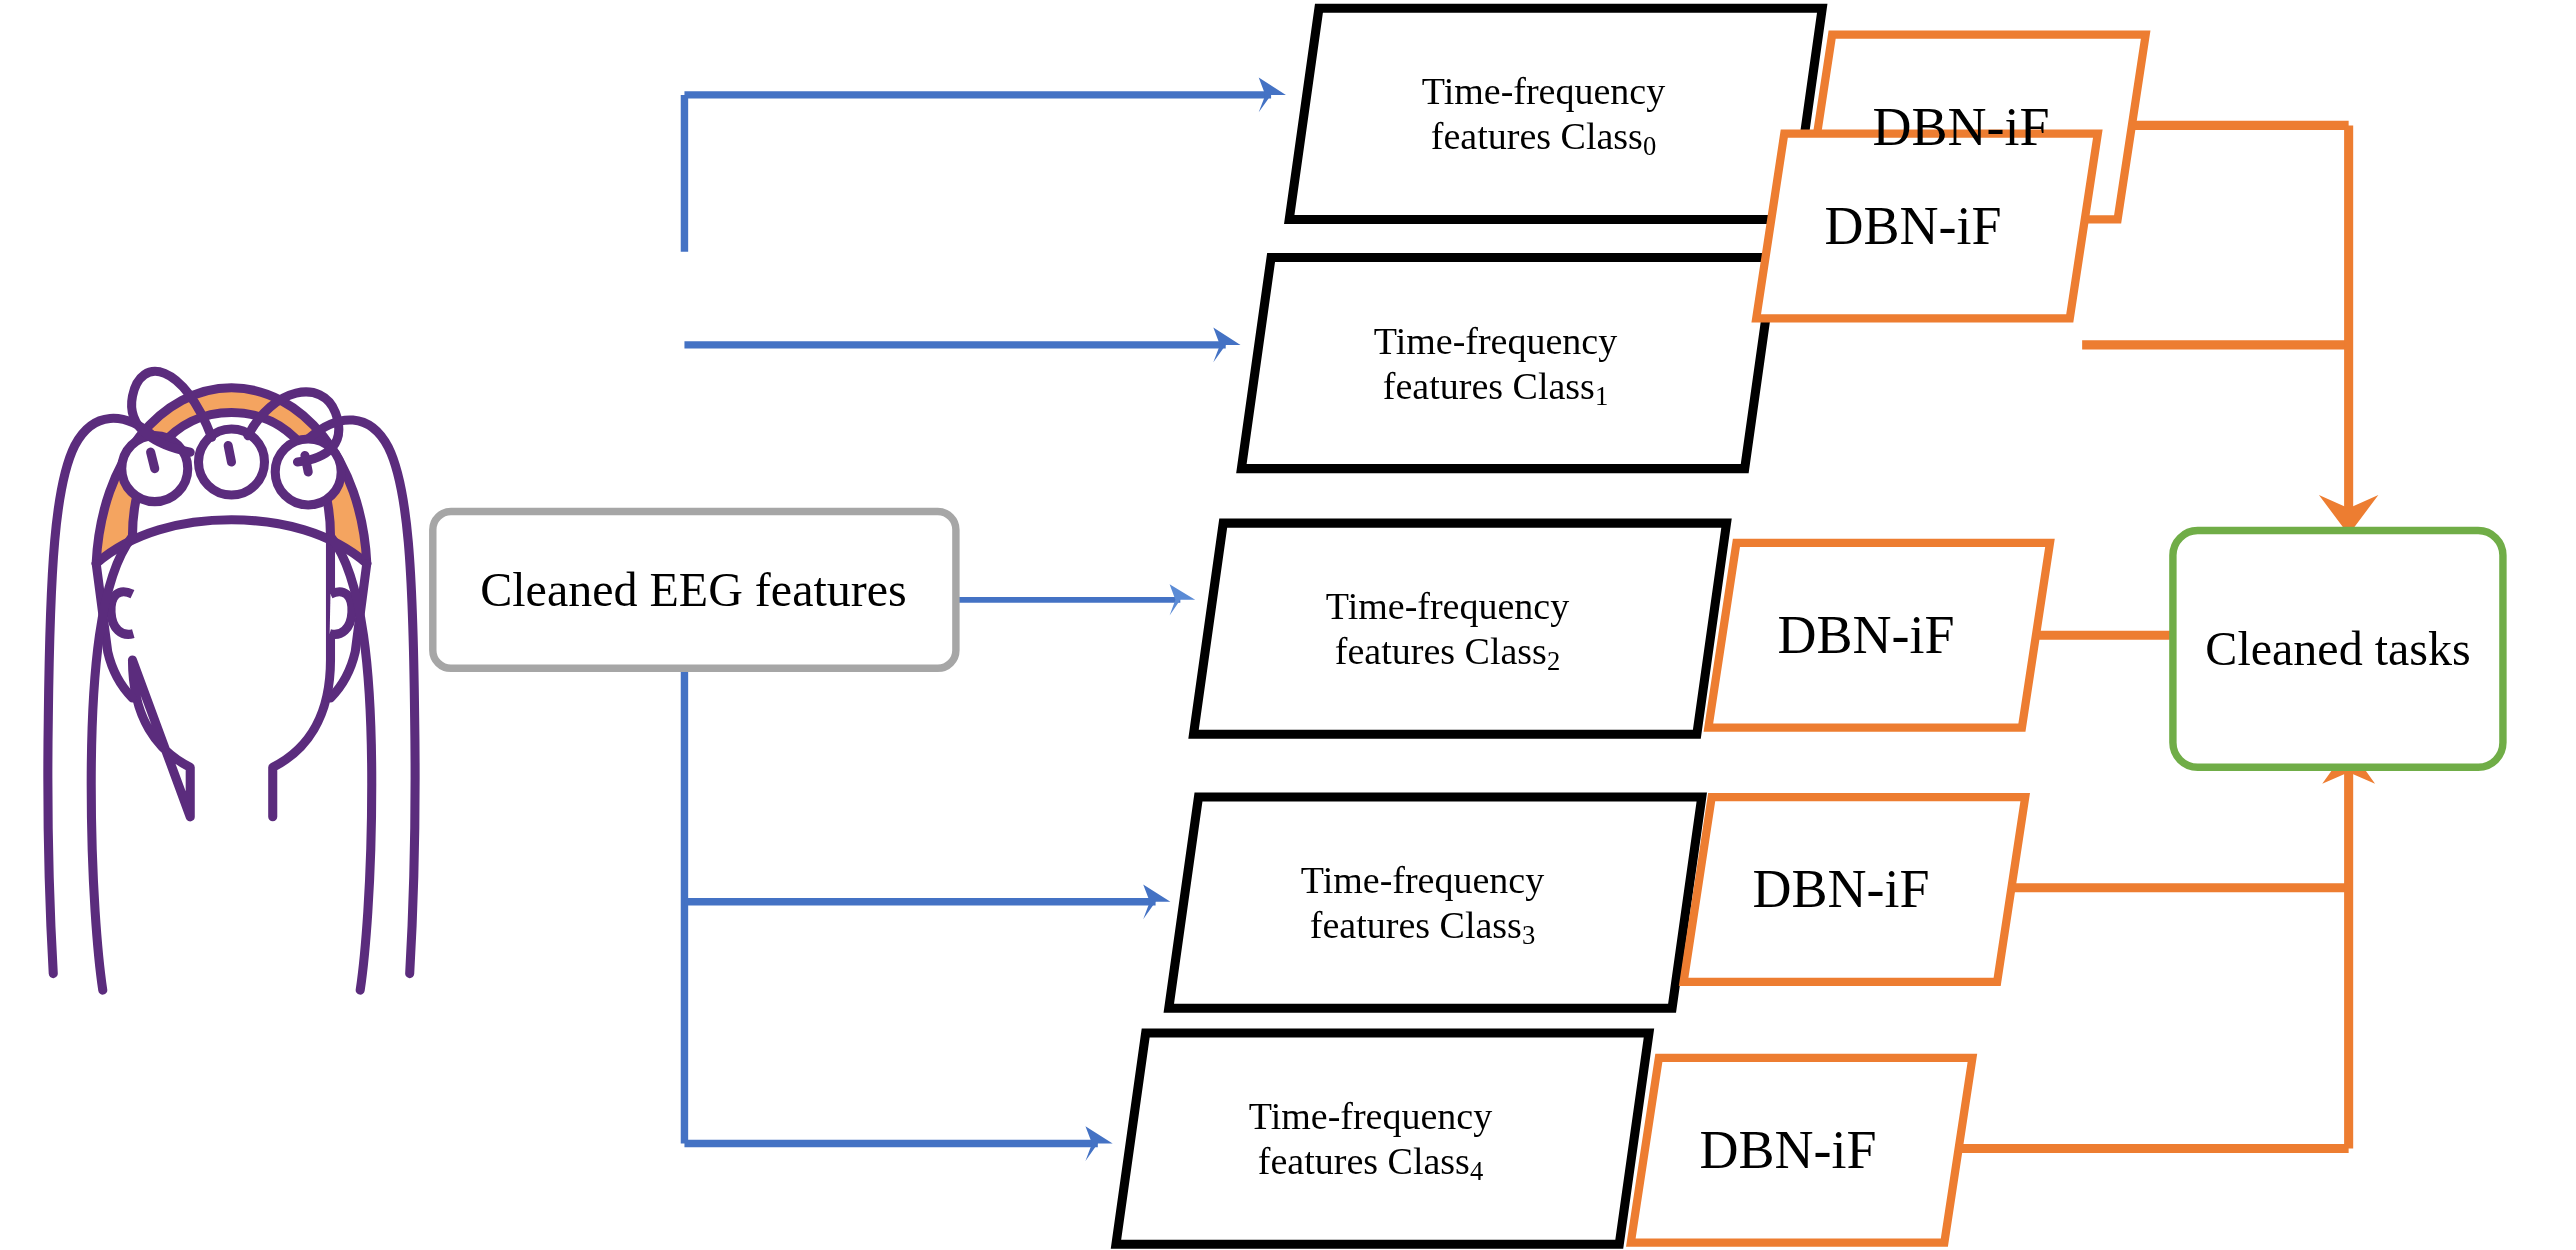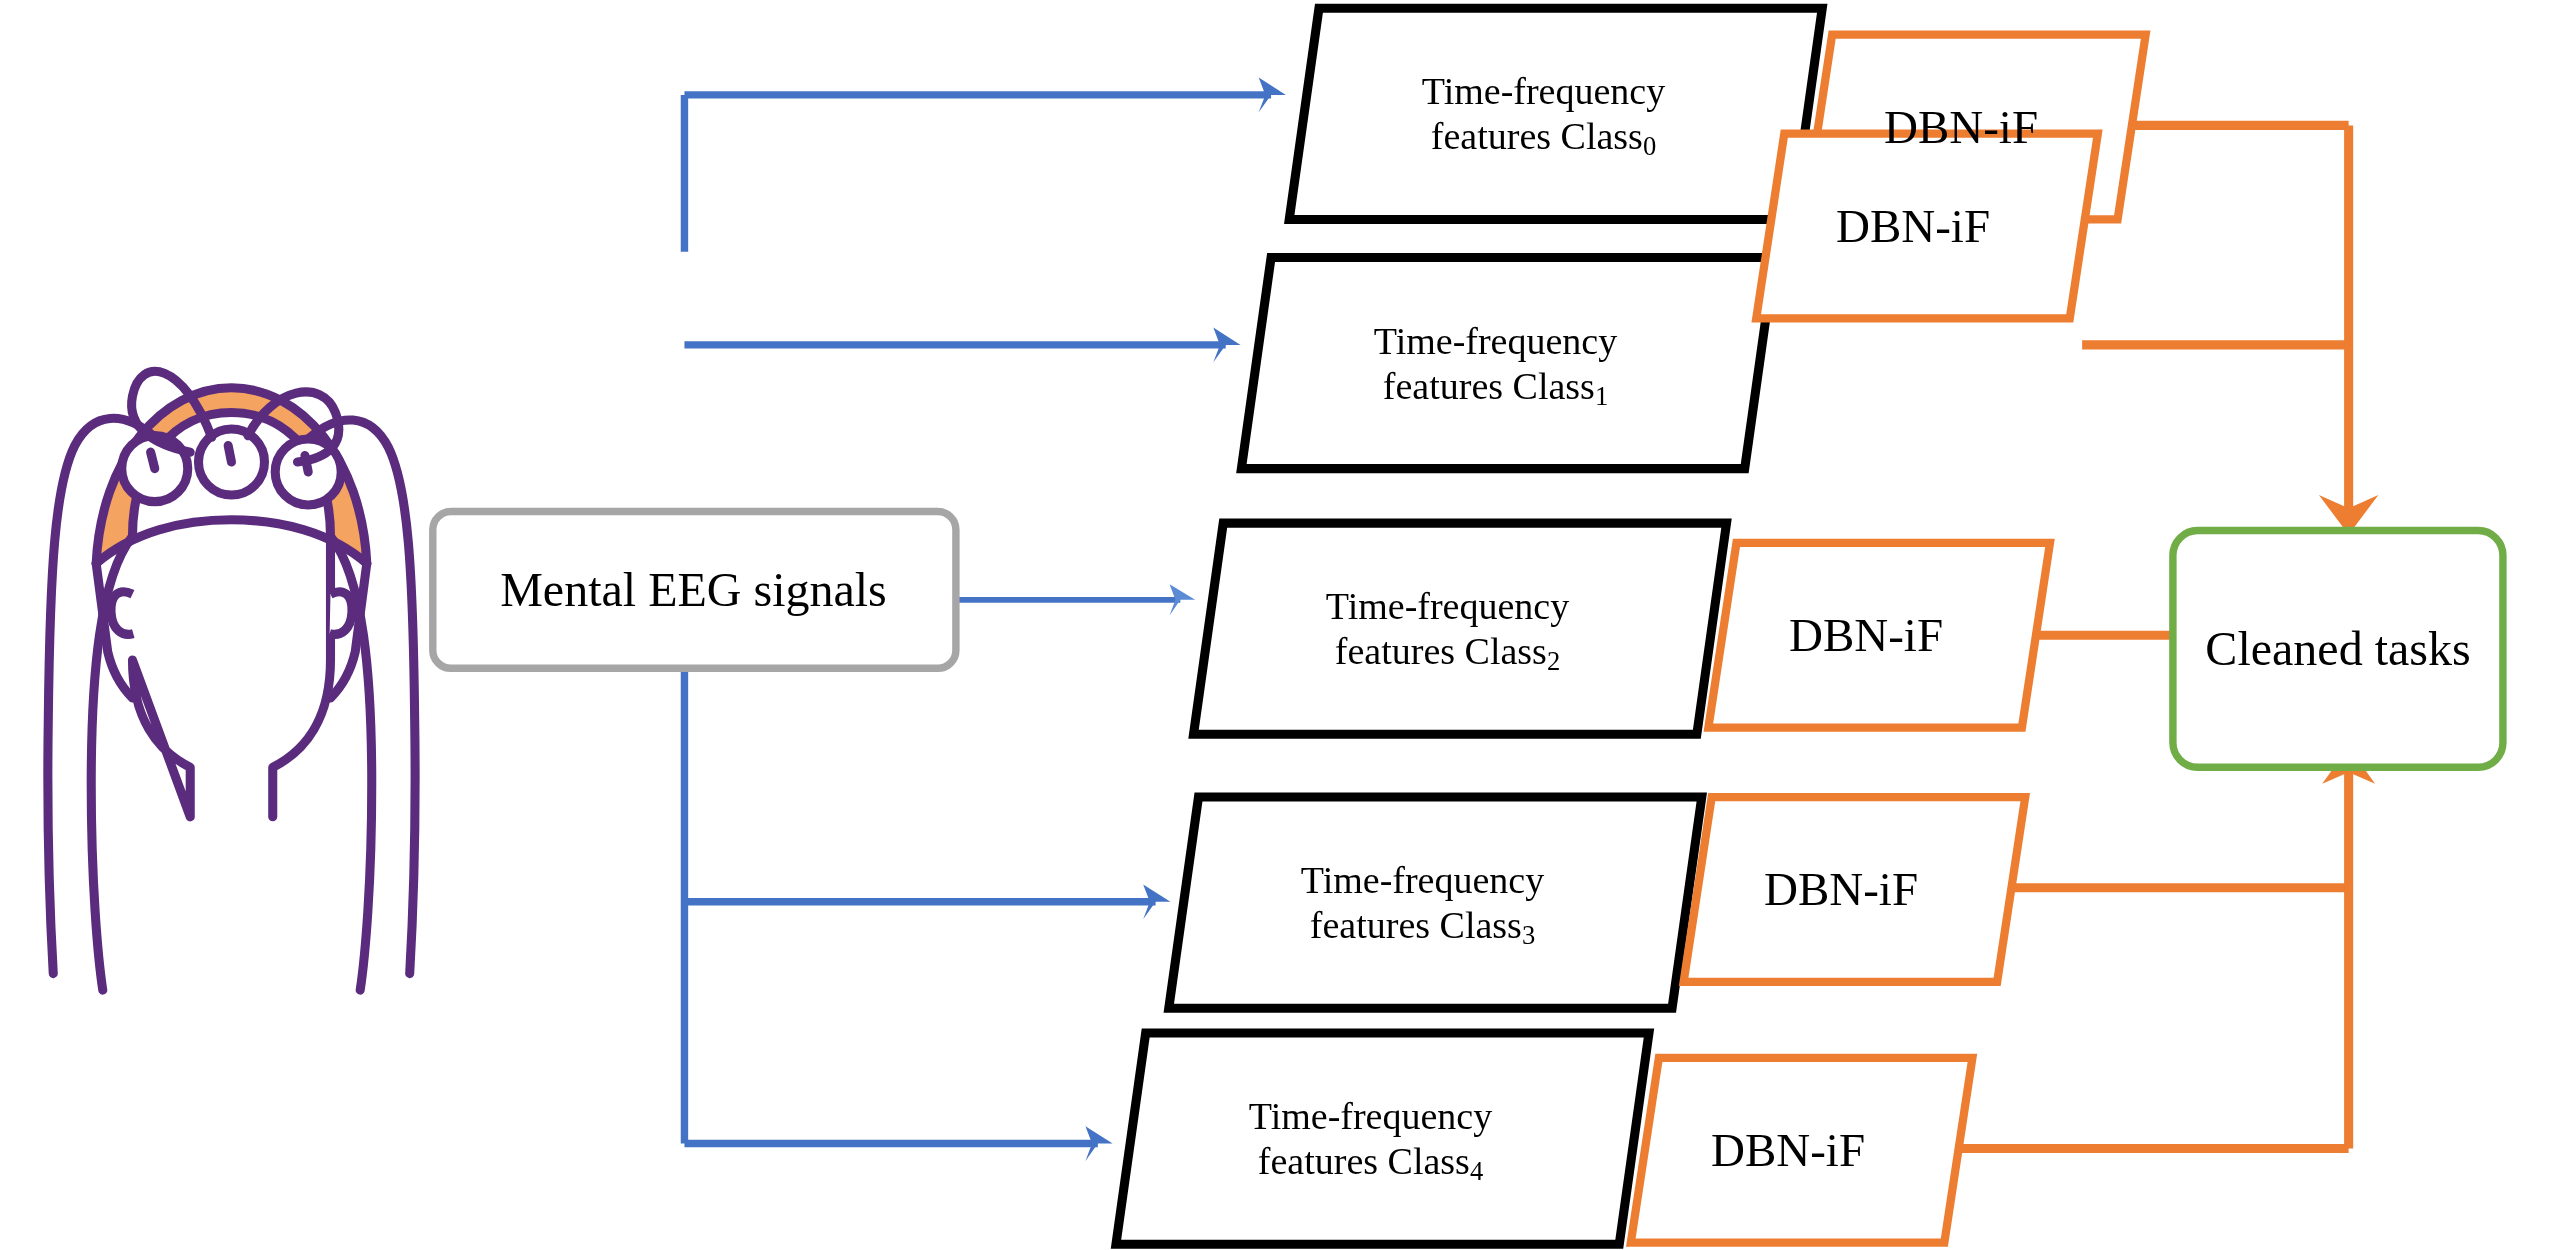--- a/index.html
+++ b/index.html
@@ -11,21 +11,21 @@
   }
   #stage{position:absolute;left:0;top:0;width:2576px;height:1250px;background:#fff;}
   #wires{position:absolute;left:0;top:0;width:2576px;height:1250px;}
 
   
   .node-text{
     position:absolute;display:flex;align-items:center;justify-content:center;
     text-align:center;color:#000;line-height:1.18;pointer-events:none;
   }
   .tf-label{font-size:38px;}
-  .dbn-label{font-size:47px;}
+  .dbn-label{font-size:54px;}
   .eeg-label{font-size:48px;}
   .mti-label{font-size:48px;}
   sub{font-size:0.70em;vertical-align:-0.22em;line-height:0;}
 </style>
 </head>
 <body>
 
 <div id="stage">
 
   <svg id="wires" viewBox="0 0 3121 1515" xmlns="http://www.w3.org/2000/svg">
@@ -123,21 +123,21 @@
       <path d="M 2846 648 L 2810 600 L 2846 616 L 2882 600 Z"></path>
 
       <path d="M 2846 905 L 2814 950 L 2846 936 L 2878 950 Z"></path>
     </g>
 
     <rect x="524" y="620" width="634" height="190" rx="22" ry="22" fill="#ffffff" stroke="#A6A6A6" stroke-width="9"></rect>
 
     <rect x="2633" y="643" width="400" height="287" rx="30" ry="30" fill="#ffffff" stroke="#70AD47" stroke-width="9"></rect>
   </svg>
 
-  <div class="node-text eeg-label" style="left:432px;top:512px;width:523px;height:157px;">Mental EEG signals</div>
+  <div class="node-text eeg-label" style="left:432px;top:512px;width:523px;height:157px;">Cleaned EEG features</div>
 
   <div class="node-text tf-label" style="left:1296px;top:8.3px;width:495px;height:211px;">
     <span>
       <span>Time-frequency</span><br>
       <span>features Class</span><sub>0</sub>
     </span>
   </div>
   <div class="node-text dbn-label" style="left:1804px;top:35px;width:314px;height:185px;">DBN-iF</div>
 
   <div class="node-text tf-label" style="left:1248px;top:258px;width:495px;height:211px;">

